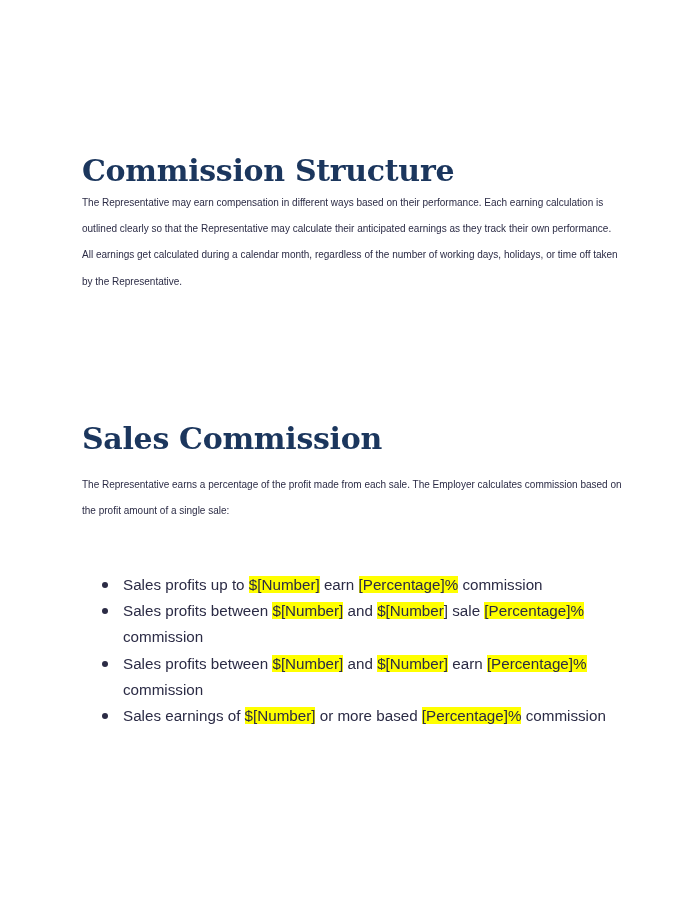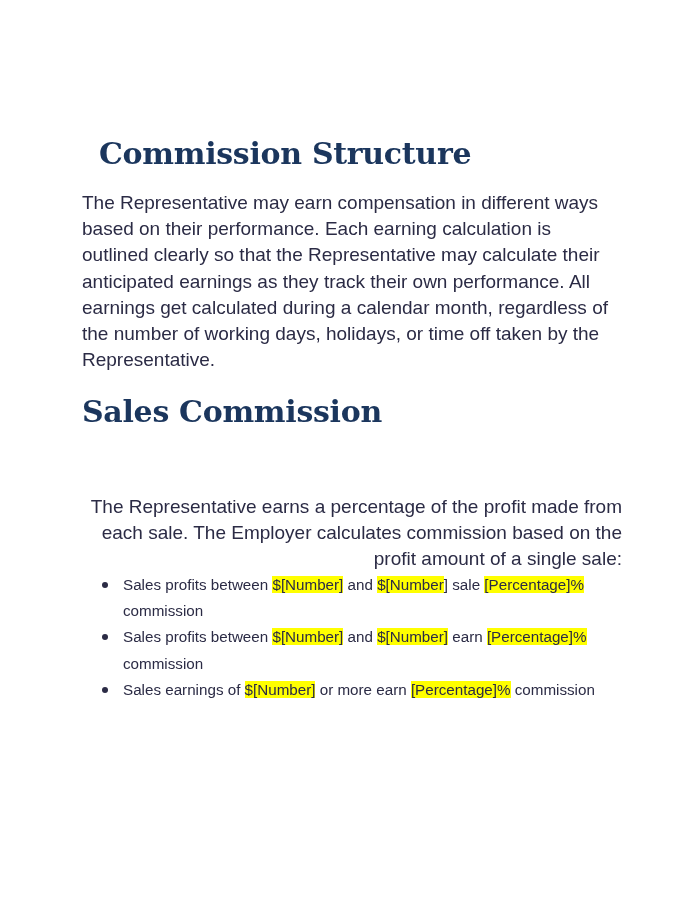--- a/index.html
+++ b/index.html
@@ -23,34 +23,34 @@
       font-family: "DejaVu Serif", "Liberation Serif", serif;
       font-weight: bold;
       color: #1b365d;
       font-size: 30px;
       letter-spacing: -0.3px;
       margin: 0;
       position: absolute;
       left: 0;
       white-space: nowrap;
     }
-    .h1 { top: 136px; margin-left: 17px; }
-    .h2 { top: 394px; }
+    .h1 { top: 153px; }
+    .h2 { top: 421px; }
     .para {
       font-family: "Liberation Sans", "DejaVu Sans", sans-serif;
       color: #2b2b45;
-      font-size: 19px;
+      font-size: 10px;
       line-height: 26.2px;
       margin: 0;
       position: absolute;
       left: 0;
       width: 540px;
     }
     .p1 { top: 190px; }
-    .p2 { top: 494px; text-align: right; }
+    .p2 { top: 472px; }
     .list {
       list-style: none;
       margin: 0;
       padding: 0;
       position: absolute;
       left: 0;
       top: 572px;
       width: 540px;
       font-family: "Liberation Sans", "DejaVu Sans", sans-serif;
       color: #2b2b45;
@@ -81,25 +81,29 @@
 
   <h1 class="heading h1">Commission Structure</h1>
   <p class="para p1">The Representative may earn compensation in different ways based on their performance. Each earning calculation is outlined clearly so that the Representative may calculate their anticipated earnings as they track their own performance. All earnings get calculated during a calendar month, regardless of the number of working days, holidays, or time off taken by the Representative.</p>
 
   <h1 class="heading h2">Sales Commission</h1>
   <p class="para p2">The Representative earns a percentage of the profit made from each sale. The Employer calculates commission based on the profit amount of a single sale:</p>
 
   <ul class="list">
     <li>
       <span class="bullet"></span>
+      <span>Sales profits up to </span><span class="hl">$[Number]</span><span> earn </span><span class="hl">[Percentage]%</span><span> commission</span>
+    </li>
+    <li>
+      <span class="bullet"></span>
       <span>Sales profits between </span><span class="hl">$[Number]</span><span> and </span><span class="hl">$[Number</span><span>] sale </span><span class="hl">[Percentage]%</span><span> commission</span>
     </li>
     <li>
       <span class="bullet"></span>
       <span>Sales profits between </span><span class="hl">$[Number]</span><span> and </span><span class="hl">$[Number]</span><span> earn </span><span class="hl">[Percentage]%</span><span> commission</span>
     </li>
     <li>
       <span class="bullet"></span>
-      <span>Sales earnings of </span><span class="hl">$[Number]</span><span> or more earn </span><span class="hl">[Percentage]%</span><span> commission</span>
+      <span>Sales earnings of </span><span class="hl">$[Number]</span><span> or more based </span><span class="hl">[Percentage]%</span><span> commission</span>
     </li>
   </ul>
 
 </div>
 
 </body></html>

